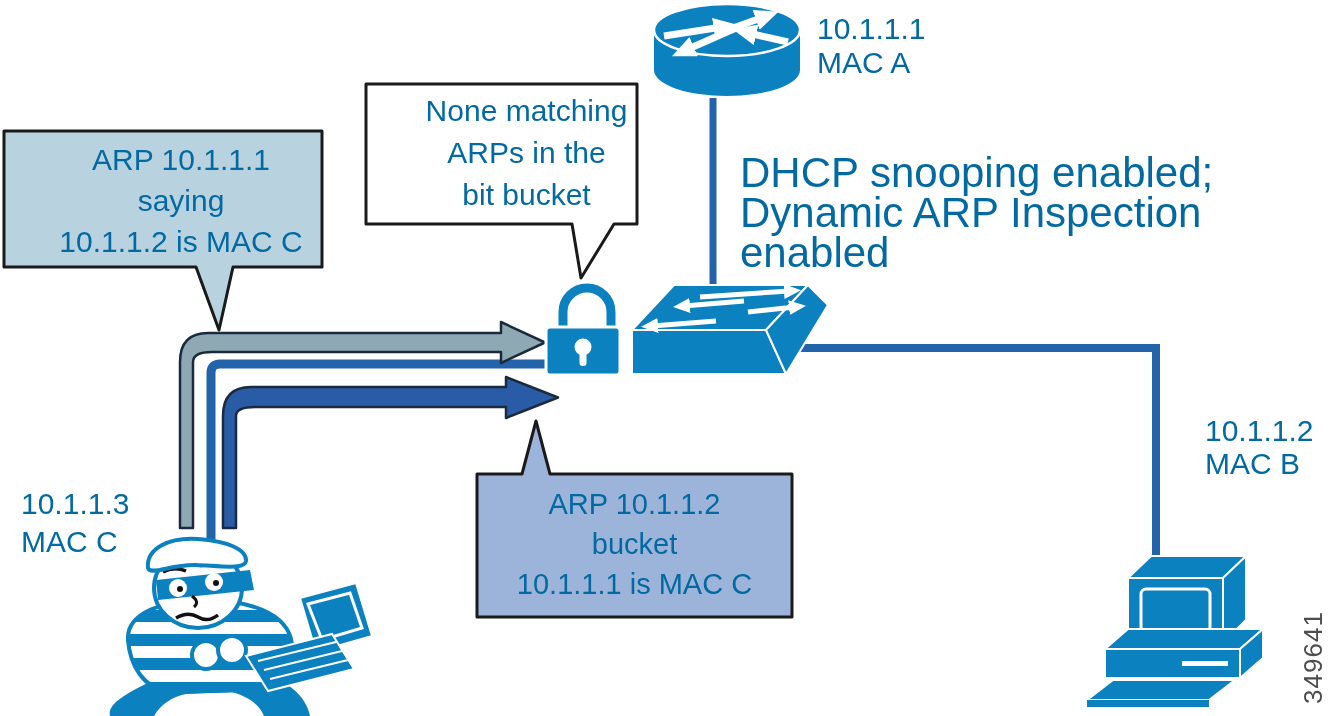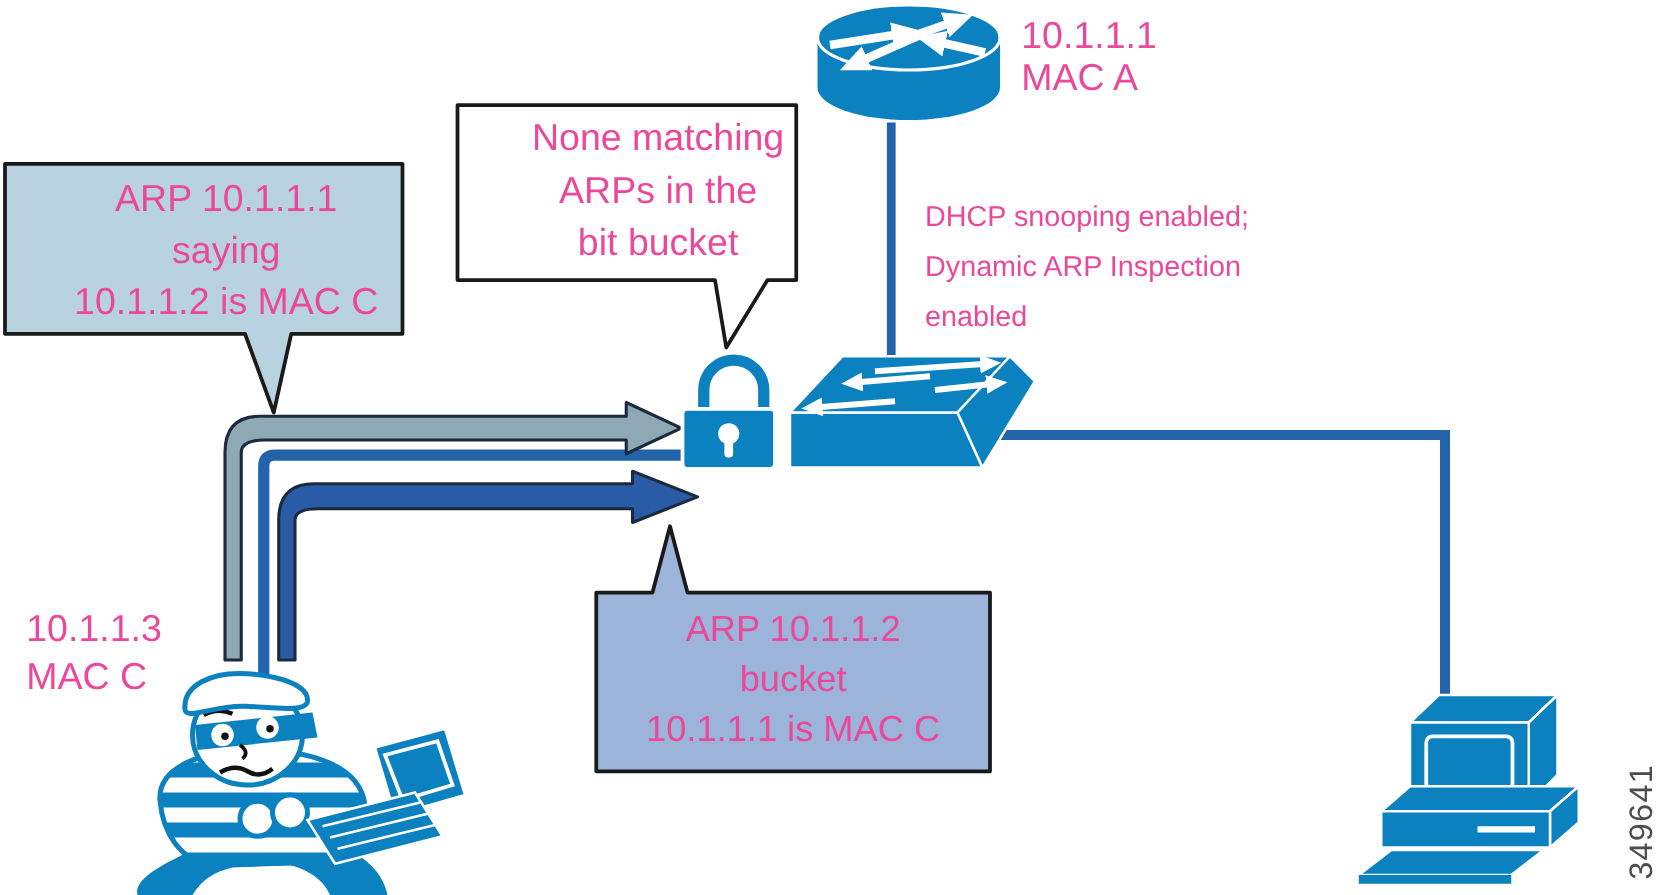--- a/index.html
+++ b/index.html
@@ -1,19 +1,19 @@
 <!DOCTYPE html>
 <html><head>
 <meta charset="utf-8">
 <style>
   html,body{margin:0;padding:0;background:#fff;}
   #canvas{position:relative;width:1340px;height:716px;background:#ffffff;overflow:hidden;
           font-family:"Liberation Sans",sans-serif;}
   .abs{position:absolute;}
-  .txt{font-family:"Liberation Sans",sans-serif;color:#ec4899;white-space:pre-line;z-index:2;}
+  .txt{font-family:"Liberation Sans",sans-serif;color:#0369a1;white-space:pre-line;z-index:2;}
   .center{text-align:center;}
   #svgLayer{position:absolute;left:0;top:0;z-index:1;}
   #figno{color:#4d4d4d;transform:rotate(-90deg);transform-origin:center center;
          letter-spacing:1px;text-align:center;}
 </style>
 </head>
 <body>
 
 <div id="canvas">
 
@@ -139,34 +139,36 @@
           <line x1="264" y1="670" x2="342" y2="651"></line>
           <line x1="270" y1="679" x2="348" y2="660"></line>
         </g>
       </g>
     </g>
   </svg>
 
   <div class="abs txt" style="left:817px;top:12px;font-size:30px;line-height:34px;">10.1.1.1
 MAC A</div>
 
-  <div class="abs txt" style="left:740px;top:153px;font-size:23px;line-height:40px;">DHCP snooping enabled;
+  <div class="abs txt" style="left:740px;top:153px;font-size:42px;line-height:40px;">DHCP snooping enabled;
 Dynamic ARP Inspection
 enabled</div>
 
   <div class="abs txt center" style="left:366px;top:90px;width:271px;font-size:30px;line-height:42px;padding-left:25px;">None matching
 ARPs in the
 bit bucket</div>
 
   <div class="abs txt center" style="left:4px;top:139px;width:354px;font-size:30px;line-height:41px;">ARP 10.1.1.1
 saying
 10.1.1.2 is MAC C</div>
 
   <div class="abs txt center" style="left:477px;top:484px;width:315px;font-size:29px;line-height:40px;">ARP 10.1.1.2
 bucket
 10.1.1.1 is MAC C</div>
 
   <div class="abs txt" style="left:21px;top:437px;font-size:30px;line-height:38px;margin-top:48px;">10.1.1.3
 MAC C</div>
 
+  <div class="abs txt" style="left:1205px;top:414px;font-size:30px;line-height:33px;">10.1.1.2
+MAC B</div>
 
   <div id="figno" class="abs txt" style="left:1258px;top:642px;width:110px;font-size:26px;">349641</div>
 </div>
 
 </body></html>

